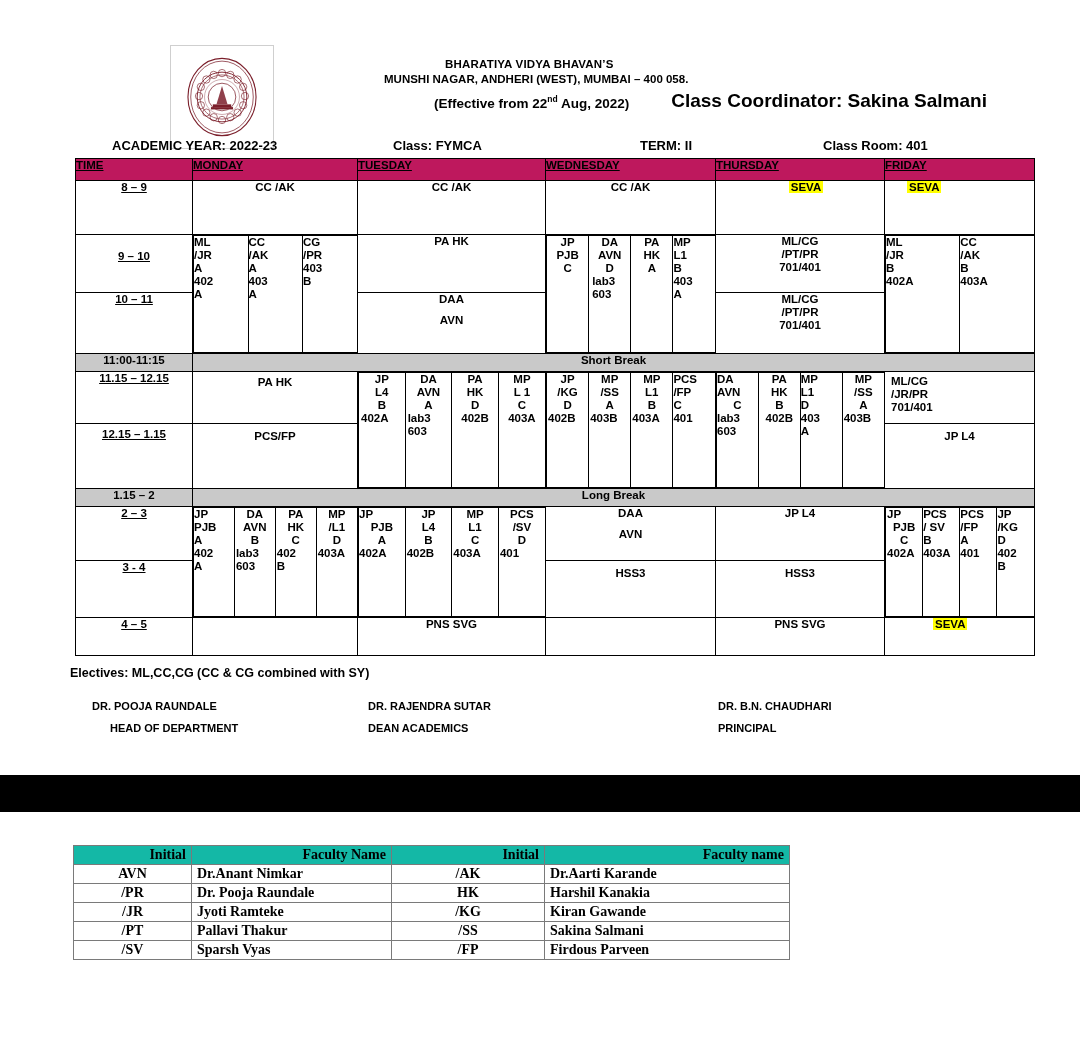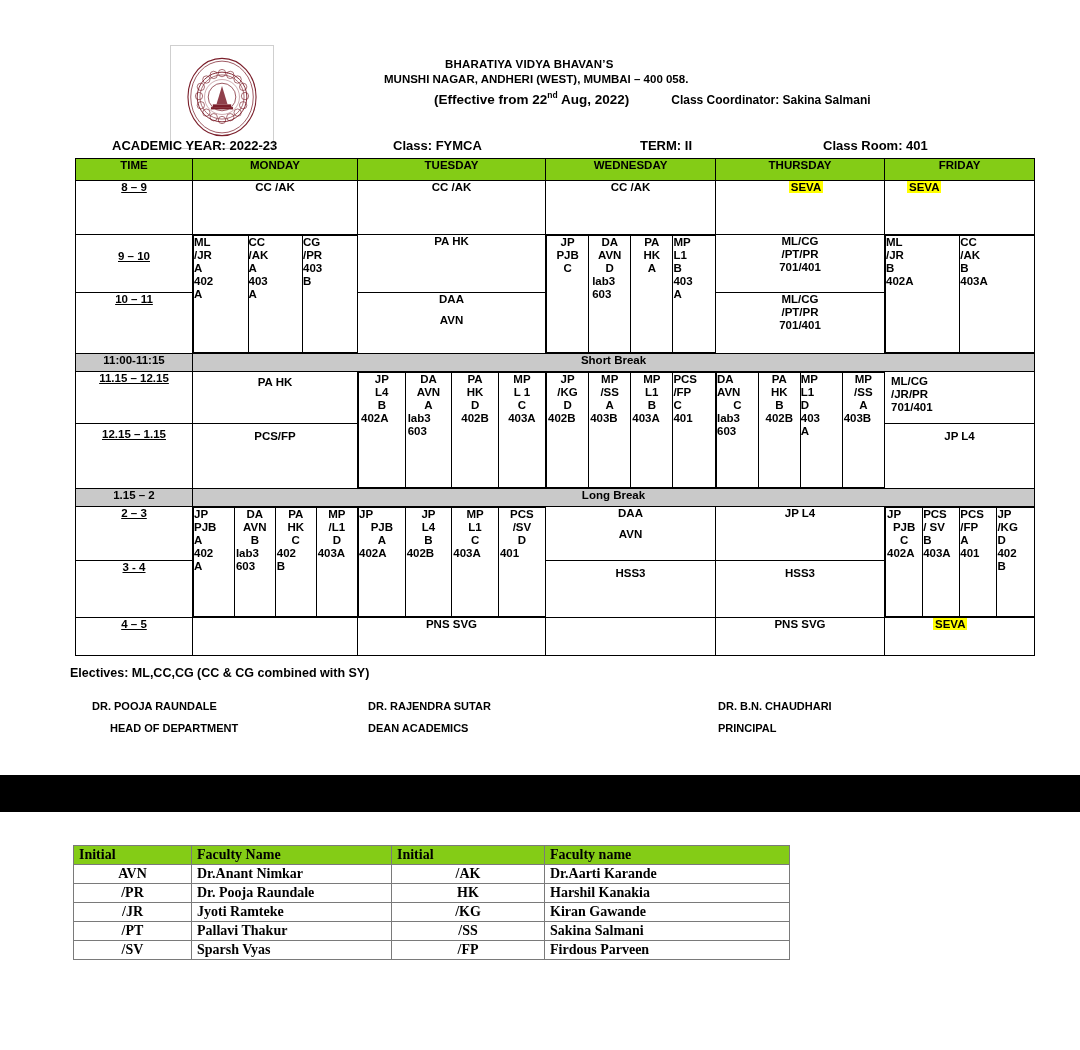--- a/index.html
+++ b/index.html
@@ -26,44 +26,44 @@
   }
   .seal { display:block; }
 
   .hdr-text { position:absolute; left:300px; top:58px; width:760px; }
   .org-line1 { font-size:11.5px; font-weight:bold; letter-spacing:.2px; text-align:left; padding-left:145px;}
   .org-line2 { font-size:14.5px; font-weight:bold; margin-top:3px; padding-left:84px;}
   .org-line3 { font-size:11.5px; font-weight:bold; margin-top:3px; padding-left:84px;}
   .eff-row { margin-top:5px; display:flex; align-items:baseline; }
   .eff { font-size:13.5px; font-weight:bold; padding-left:134px; }
   .eff sup { font-size:8.5px; }
-  .coord { font-size:12px; font-weight:bold; margin-left:42px; }
+  .coord { font-size:19px; font-weight:bold; margin-left:42px; }
 
   .meta-row {
     position:absolute; left:0; top:138px; width:1080px;
     font-size:13px; font-weight:bold;
   }
   .meta-row .m1 { position:absolute; left:112px; }
   .meta-row .m2 { position:absolute; left:393px; }
   .meta-row .m3 { position:absolute; left:640px; }
   .meta-row .m4 { position:absolute; left:823px; }
 
   
   .tt-wrap { position:absolute; left:75px; top:158px; width:959px; }
   table.tt { border-collapse:collapse; width:959px; table-layout:fixed; }
   table.tt td, table.tt th {
     border:1px solid #000;
     font-size:11.5px; font-weight:bold;
     vertical-align:top;
     padding:0;
   }
   .dayhdr {
-    background:#84cc16;
-    text-align:center; font-size:13px; font-weight:bold;
-    height:22px; vertical-align:middle;
+    background:#be185d;
+    font-size:13px; font-weight:bold;
+    height:22px; vertical-align:middle;text-decoration:underline;
   }
   .timecell {
     text-align:center; vertical-align:middle;
     font-size:13px; font-weight:bold;text-decoration:underline;
   }
   .ctr { text-align:center; vertical-align:middle; font-size:12.5px; }
   .breakrow td {
     background:#c9c9c9; text-align:center; font-size:12.5px;
     font-weight:bold; height:18px; vertical-align:middle;
   }
@@ -97,21 +97,21 @@
 
   
   .fac-wrap { position:absolute; left:73px; top:845px; width:716px; }
   table.fac { border-collapse:collapse; width:716px; table-layout:fixed; }
   table.fac td, table.fac th {
     border:1px solid #7a7a7a;
     font-family:"Liberation Serif", serif;
     font-size:14px; font-weight:bold;
     padding:1px 5px; height:19px;
   }
-  table.fac thead td { background:#84cc16; text-align:left; }
+  table.fac thead td { background:#14b8a6; text-align:right; }
   td.init { text-align:center; }
   td.name { text-align:left; }
 </style>
 </head>
 <body>
 
 <div class="page">
 
   <div class="hdr">
 

